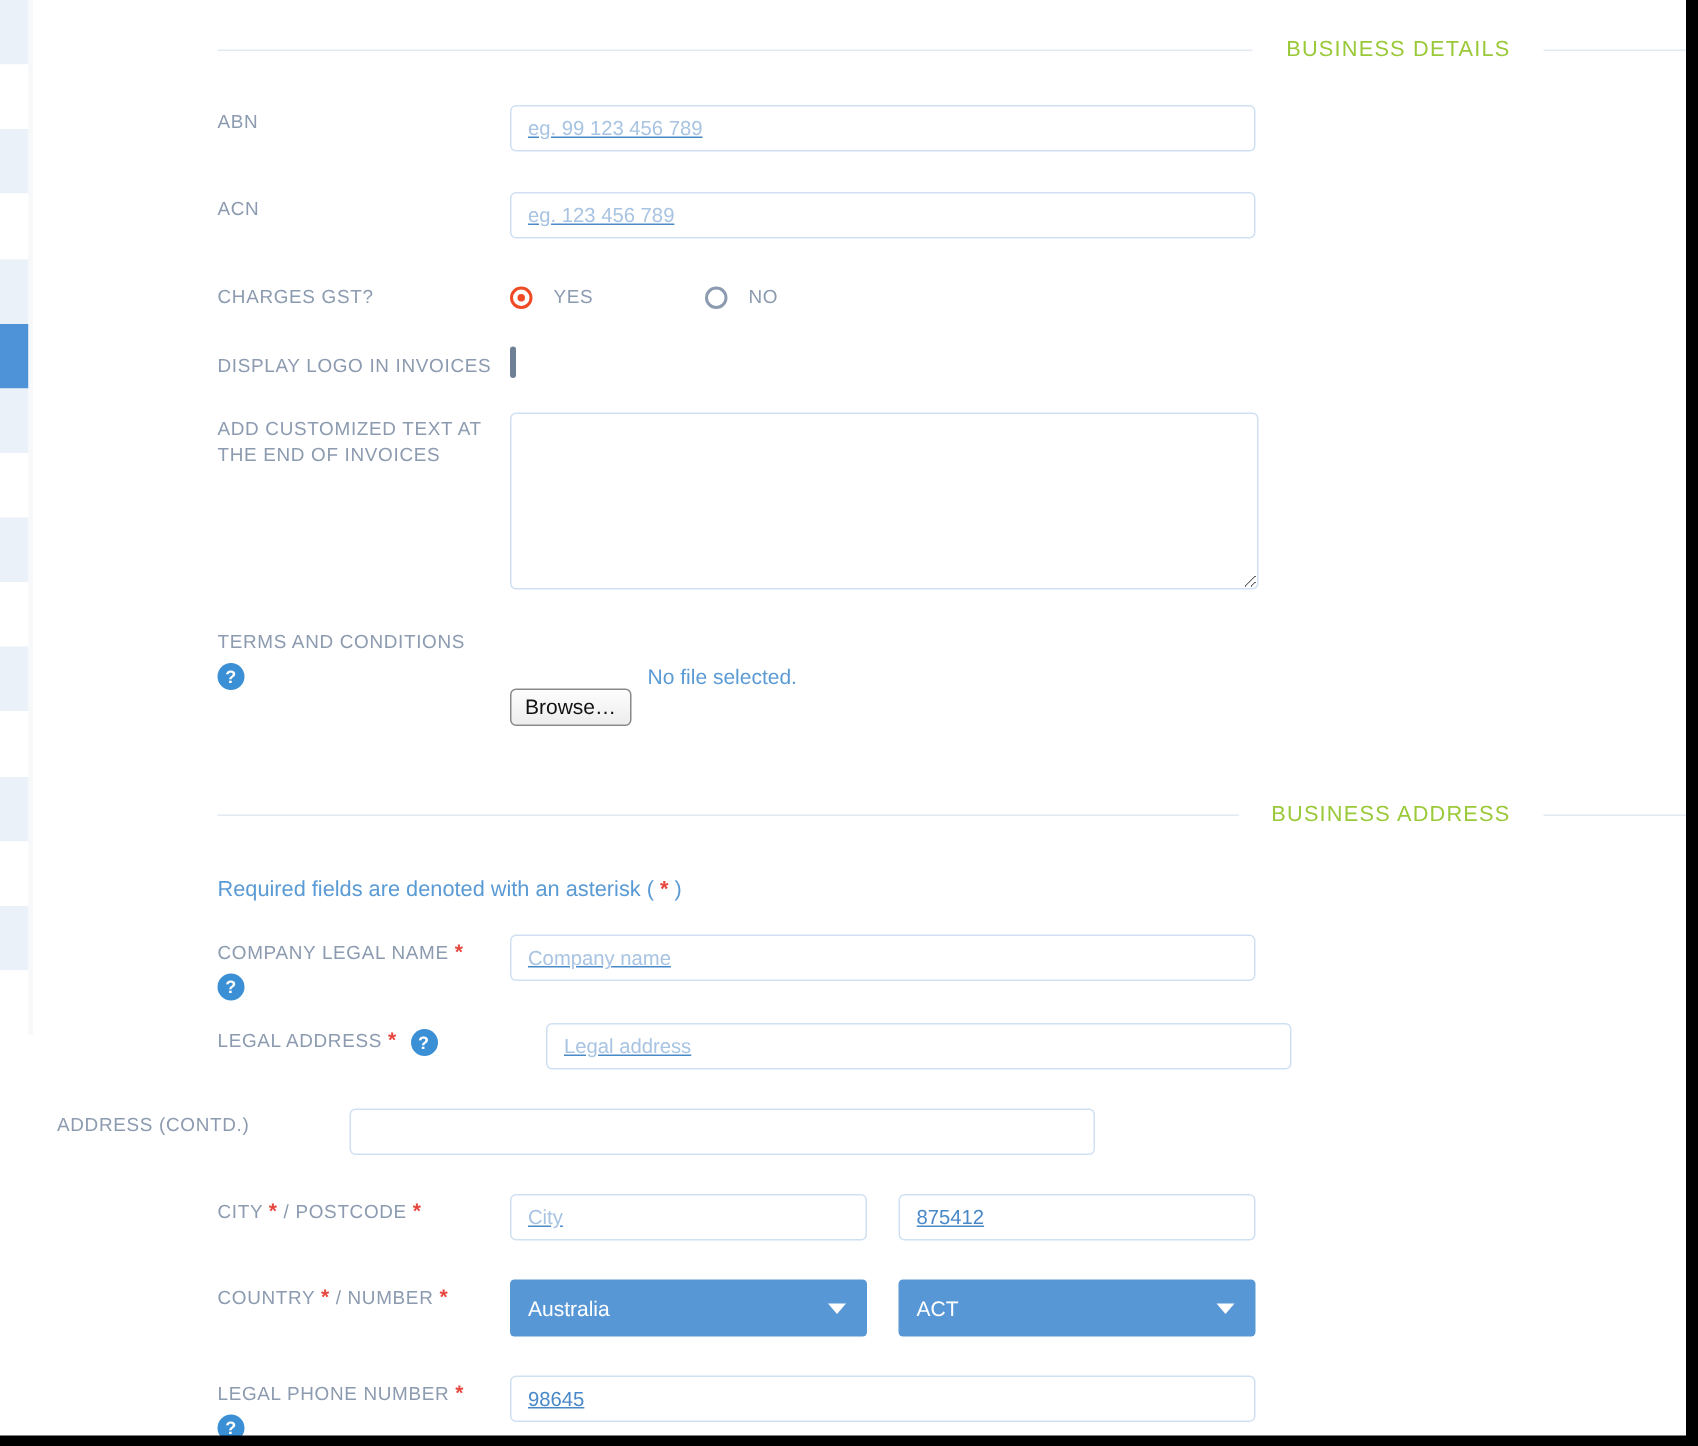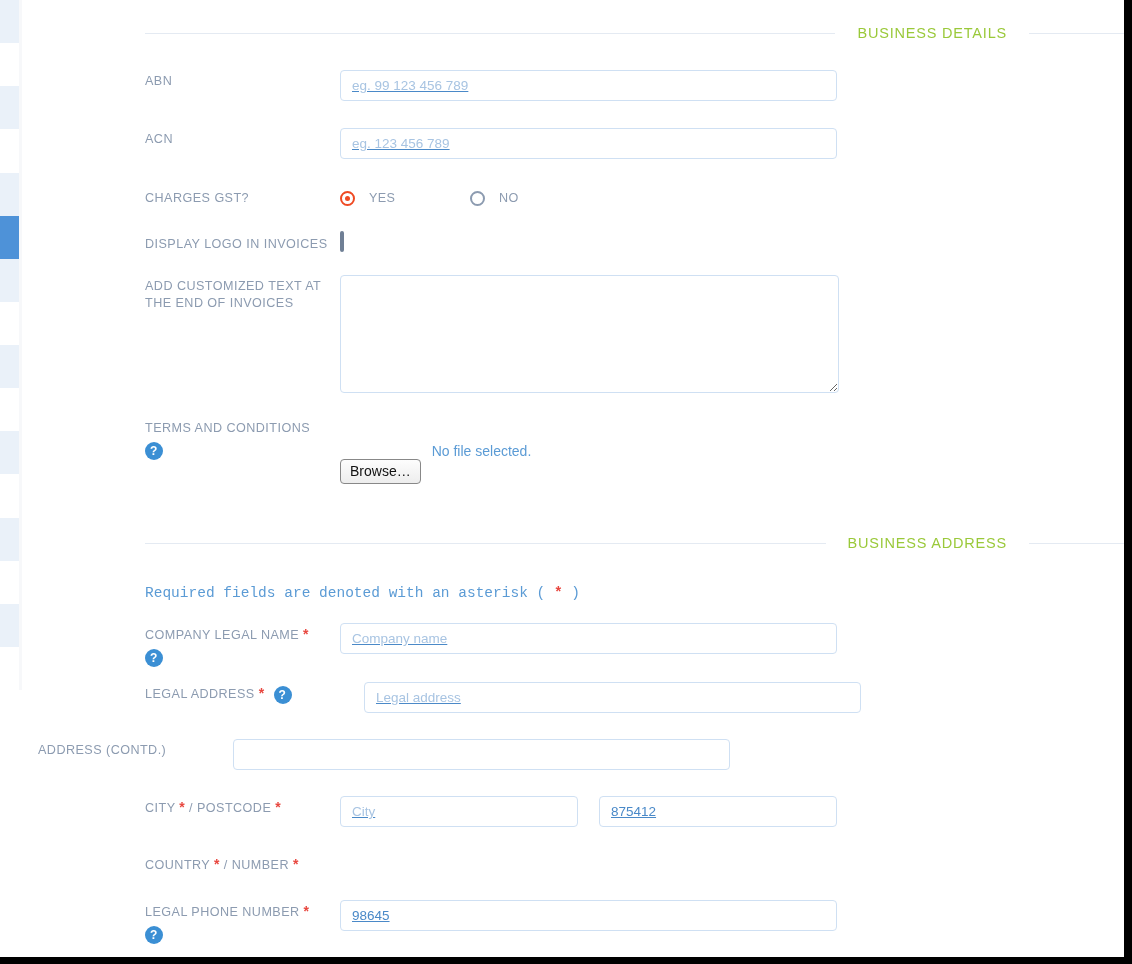--- a/index.html
+++ b/index.html
@@ -192,21 +192,20 @@
     margin-left: 11px;
     color: #5b9bd5;
     font-size: 14px;
   }
 
   
   .req-note {
     padding-left: 145px;
     color: #5b9bd5;
     font-size: 14.5px;
-    font-family: Liberation Mono, monospace;
   }
   .req-note .req { color: #e8473f; font-weight: 700; }
 
   
   .sel {
     position: relative;
     height: 38px;
     background: #5897d5;
     border: none;
     border-radius: 3px;
@@ -372,20 +371,32 @@
         </div>
       </div>
     </div>
 
     <div class="row" style="margin-top:26px;">
       <div class="lbl">
         <span>COUNTRY</span>
         <span class="req">*</span><span> / </span><span>NUMBER</span>
         <span class="req">*</span>
       </div>
+      <div class="fields">
+        <div class="pair">
+          <div class="sel w-half">
+            <span>Australia</span>
+            <span class="caret"></span>
+          </div>
+          <div class="sel w-half">
+            <span>ACT</span>
+            <span class="caret"></span>
+          </div>
+        </div>
+      </div>
     </div>
 
     <div class="row" style="margin-top:26px;">
       <div class="lbl">
         <span>LEGAL PHONE NUMBER</span>
         <span class="req">*</span>
         <span class="help-icon help-below" style="display:block;">?</span>
       </div>
       <div class="fields">
         <input class="inp w-main" type="text" value="98645" style="">

